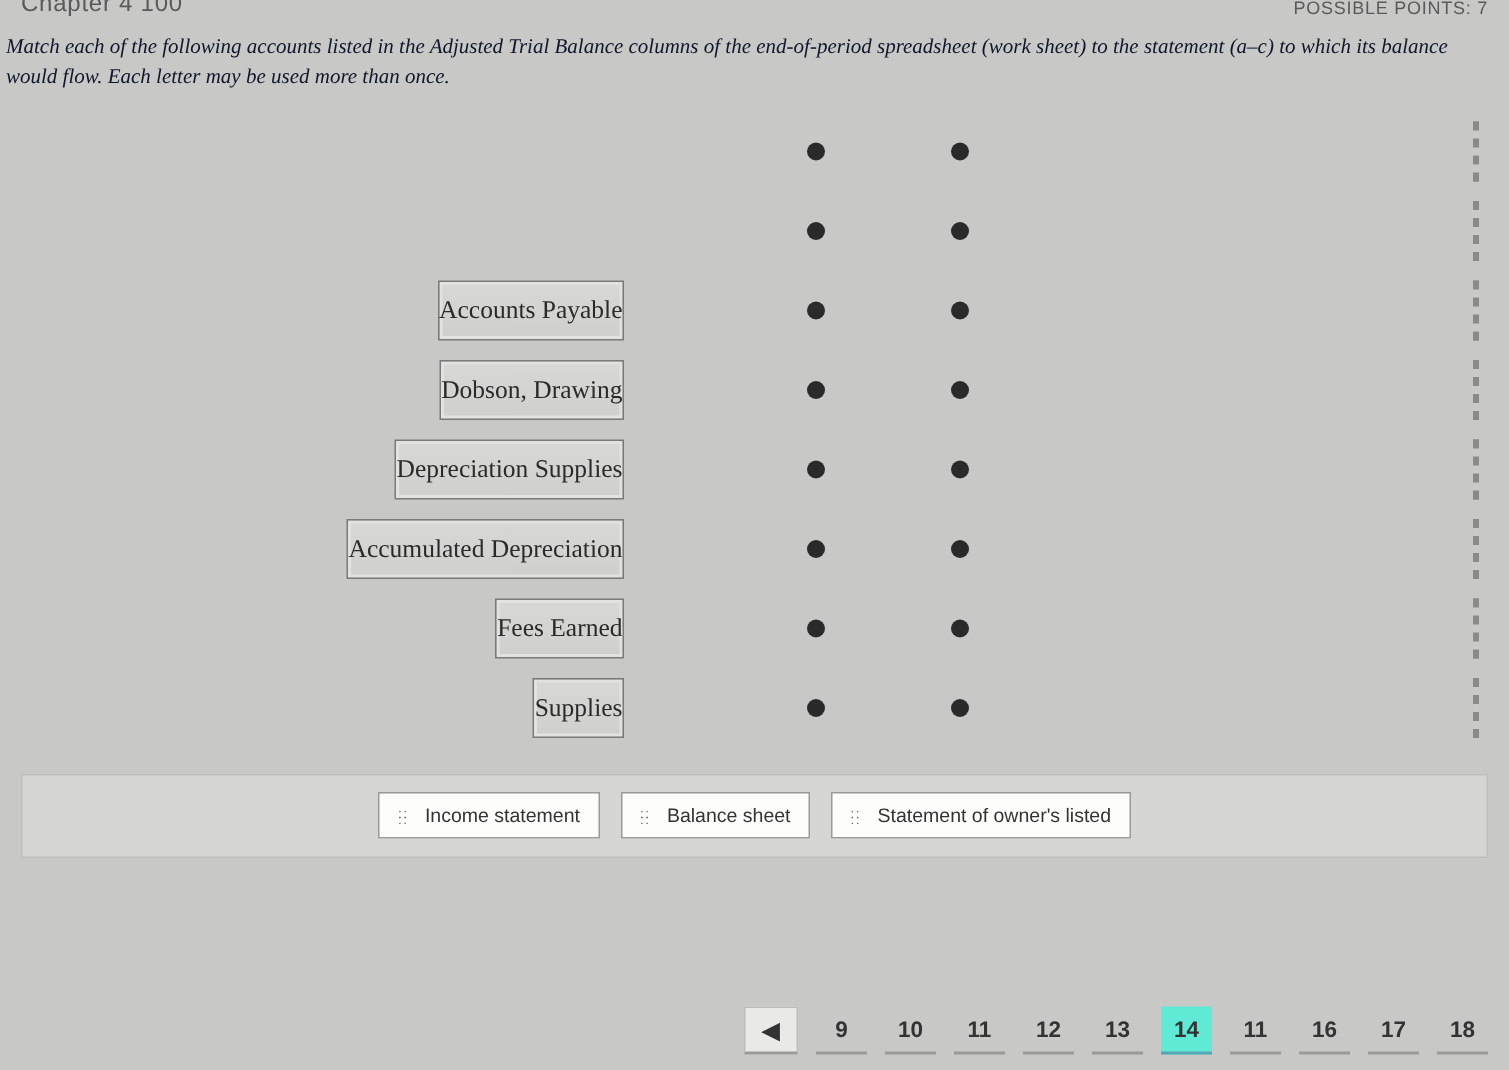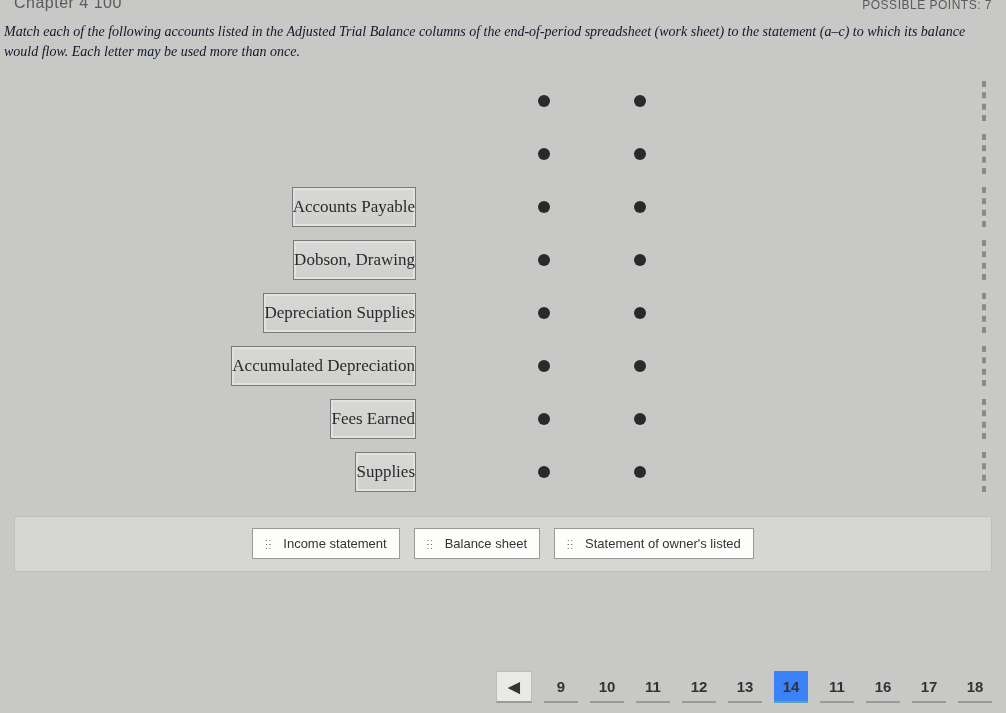--- a/index.html
+++ b/index.html
@@ -108,21 +108,21 @@
     background:transparent;
     color:#333;
     cursor:pointer;
     margin:0 6px;
     font-weight:600;
   }
   .pager-btn {
     background:#e9e9e7; border:1px solid #bdbdbb; border-bottom:2px solid #9a9a98;
     width:36px;
   }
-  .pager-num.active { background:#3b82f6; border-bottom:2px solid #5aa3b5;}
+  .pager-num.active { background:#5eead4; border-bottom:2px solid #5aa3b5;}
 </style>
 </head>
 <body>
 
 <div class="header-row">
   <div class="chapter-label">Chapter 4 100</div>
   <div class="possible-points">POSSIBLE POINTS: 7</div>
 </div>
 
 <div class="prompt">Match each of the following accounts listed in the Adjusted Trial Balance columns of the end-of-period spreadsheet (work sheet) to the statement (a–c) to which its balance would flow. Each letter may be used more than once.</div>

